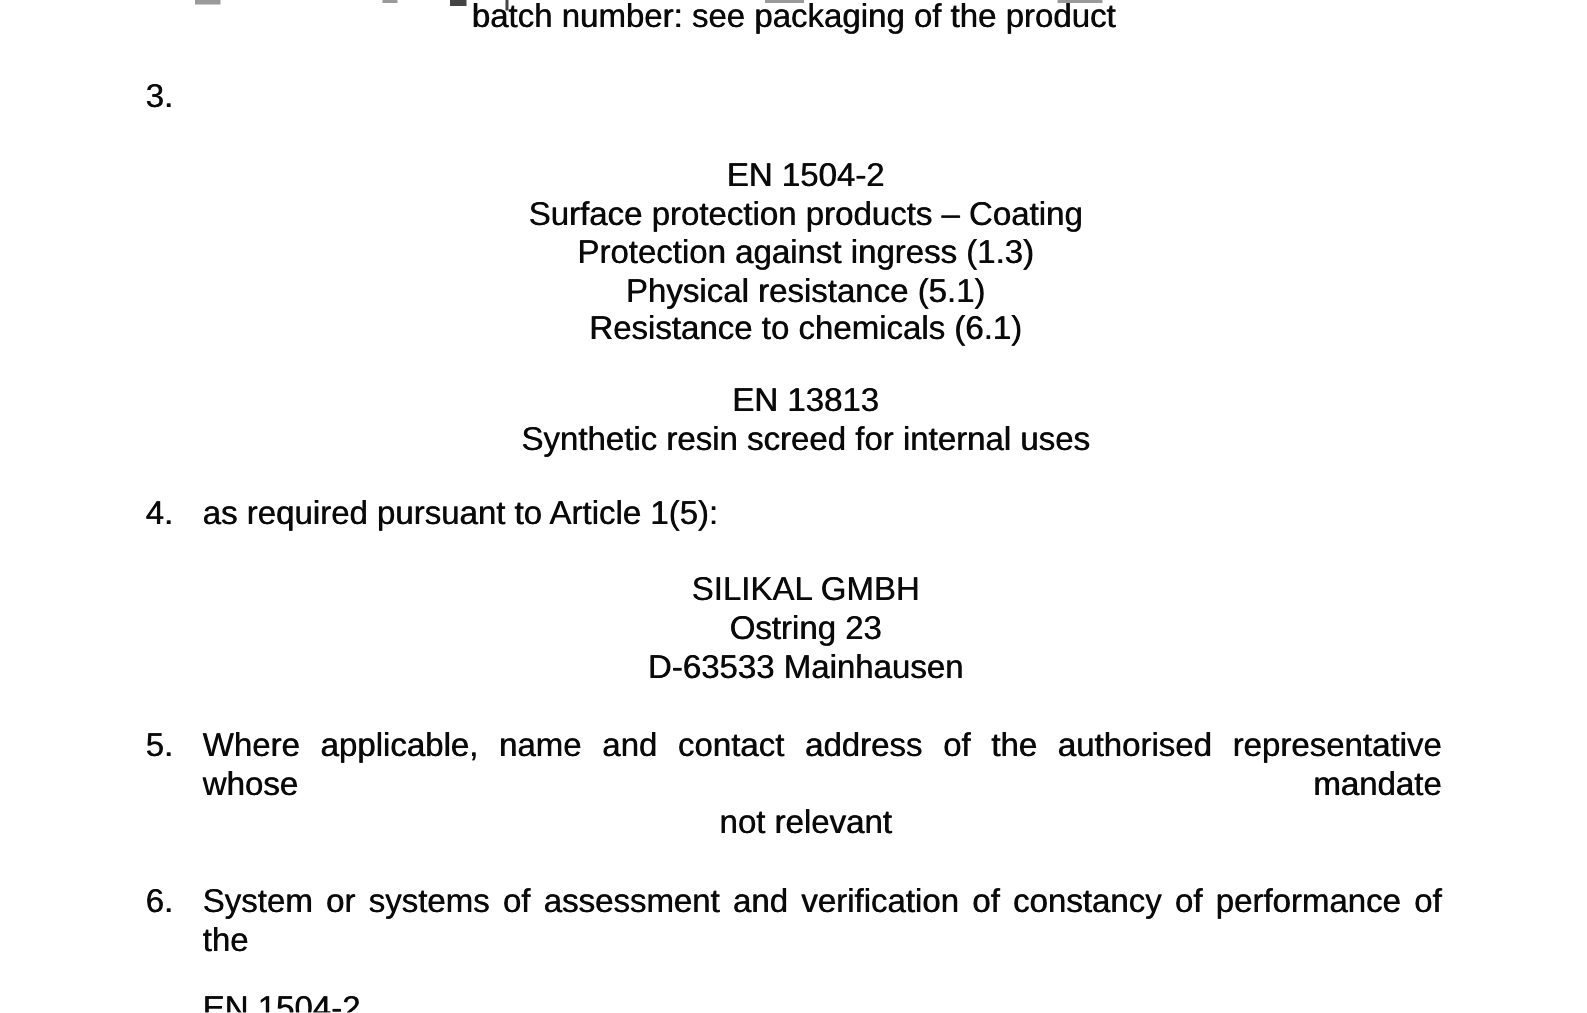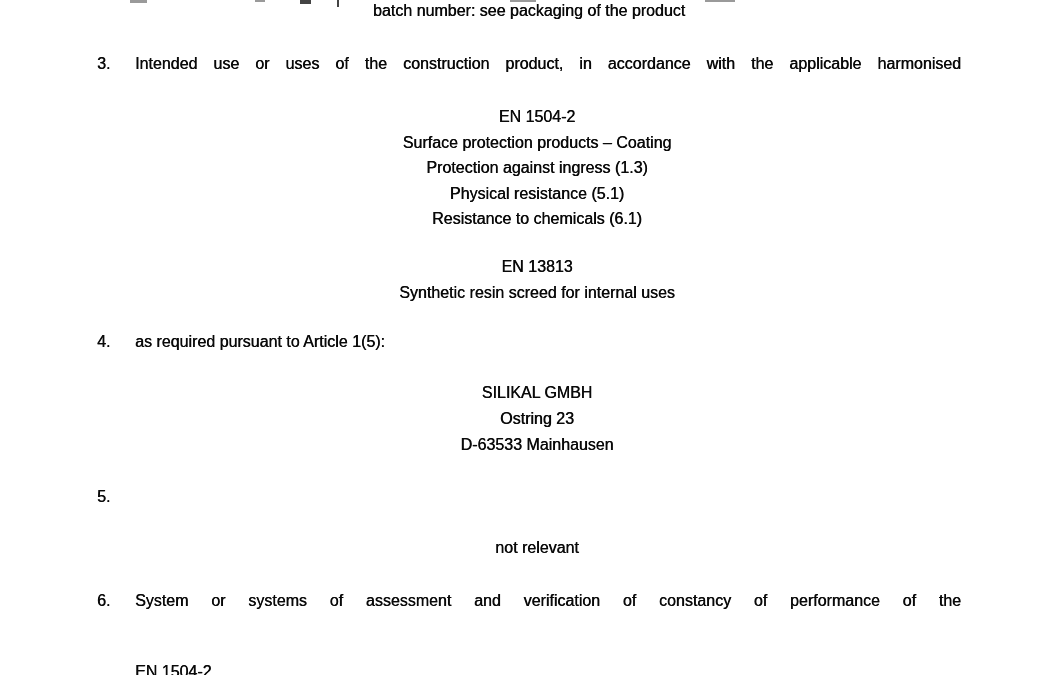--- a/index.html
+++ b/index.html
@@ -7,21 +7,21 @@
     padding: 0;
     background: #ffffff;
   }
   .page {
     position: relative;
     width: 1058px;
     height: 675px;
     background: #ffffff;
     overflow: hidden;
     font-family: "Liberation Sans", "DejaVu Sans", sans-serif;
-    font-size: 16px;
+    font-size: 22px;
     line-height: 25.7px;
     color: #0a0a0a;
     
     text-shadow: 0.4px 0 0 currentColor;
   }
   .abs { position: absolute; }
 
   .batch-line {
     left: 0;
     top: -2px;
@@ -73,21 +73,20 @@
   <div class="frag" style="left:300px; top:0; width:11px; height:4px;"></div>
   <div class="frag" style="left:337px; top:0; width:2px; height:7px;"></div>
   <div class="frag light" style="left:510px; top:0; width:26px; height:2px;"></div>
   <div class="frag light" style="left:705px; top:0; width:30px; height:2px;"></div>
 
   <div class="abs batch-line">batch number: see packaging of the product</div>
 
   <div class="abs item" style="top:51px;">
     <span class="num">3.</span>
     <div class="body">
-      <div class="jline">Intended use or uses of the construction product, in accordance with the applicable harmonised</div>
     </div>
   </div>
 
   <div class="abs center-group" style="top:104px; line-height:25.5px;">
     <div>EN 1504-2</div>
     <div>Surface protection products – Coating</div>
     <div>Protection against ingress (1.3)</div>
     <div>Physical resistance (5.1)</div>
     <div>Resistance to chemicals (6.1)</div>
   </div>
@@ -106,20 +105,21 @@
 
   <div class="abs center-group" style="top:380px; line-height:26px;">
     <div>SILIKAL GMBH</div>
     <div>Ostring 23</div>
     <div>D-63533 Mainhausen</div>
   </div>
 
   <div class="abs item" style="top:484px;">
     <span class="num">5.</span>
     <div class="body">
+      <div class="jline">Where applicable, name and contact address of the authorised representative whose mandate</div>
     </div>
   </div>
 
   <div class="abs center-group" style="top:535px;">
     <div>not relevant</div>
   </div>
 
   <div class="abs item" style="top:588px;">
     <span class="num">6.</span>
     <div class="body">

